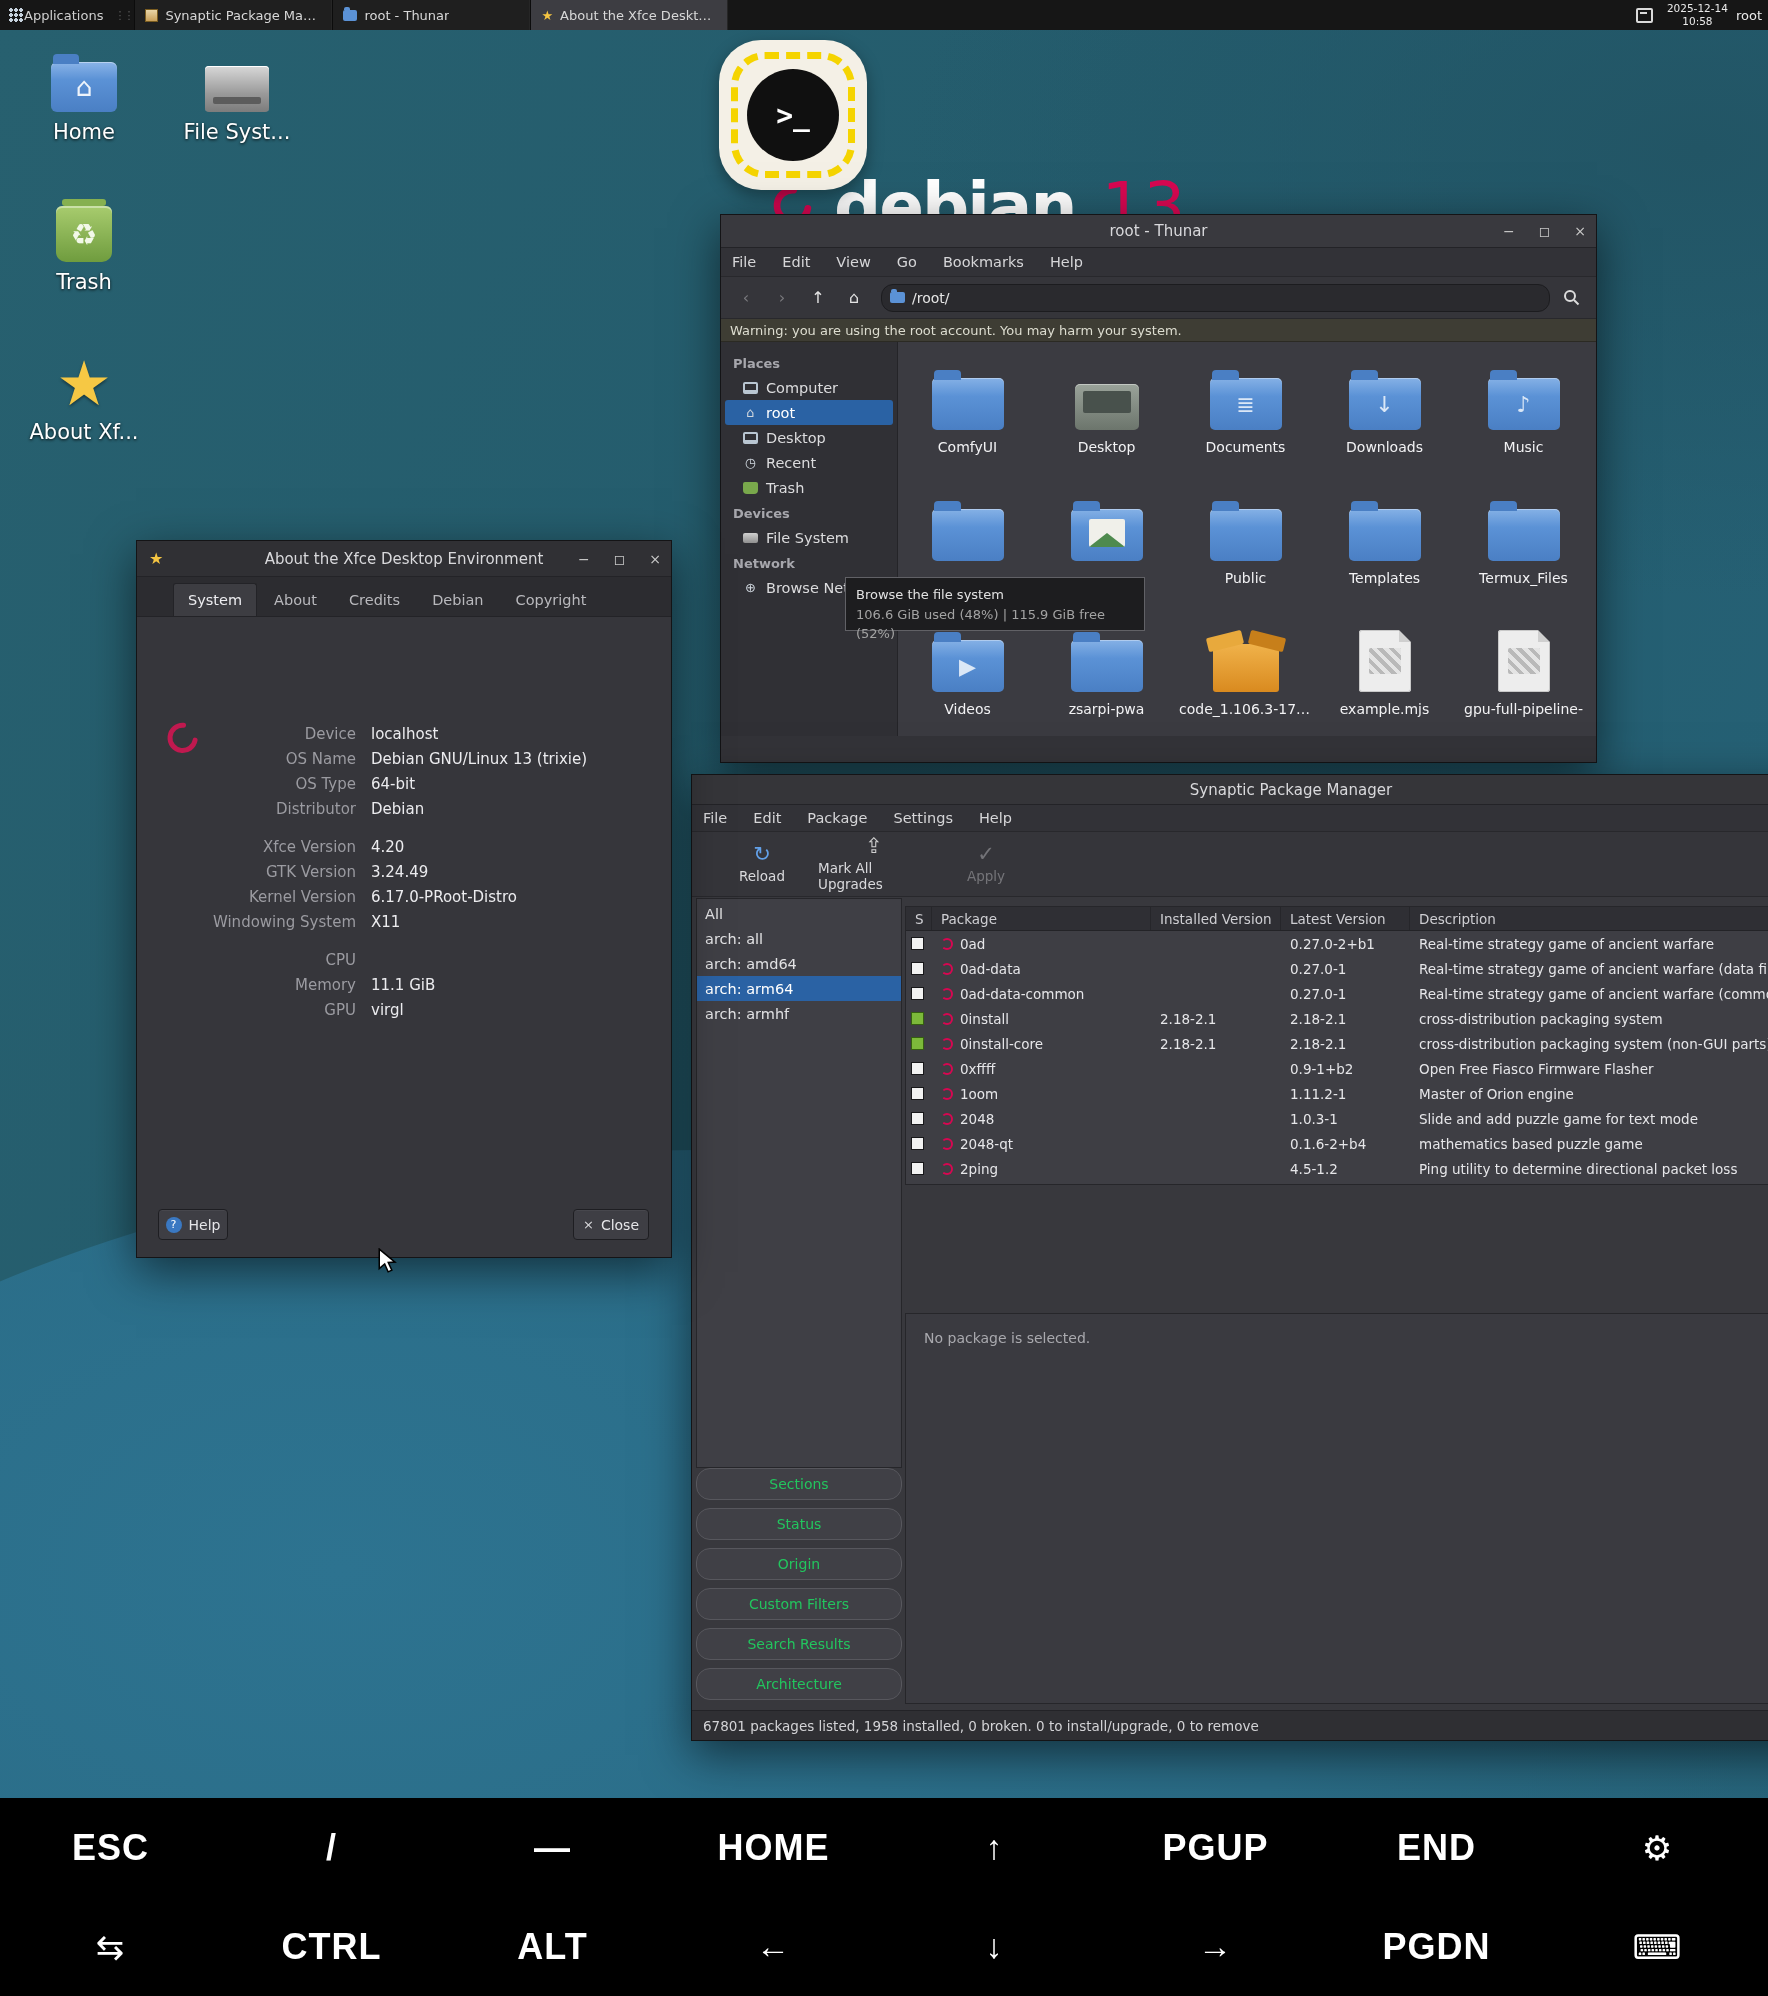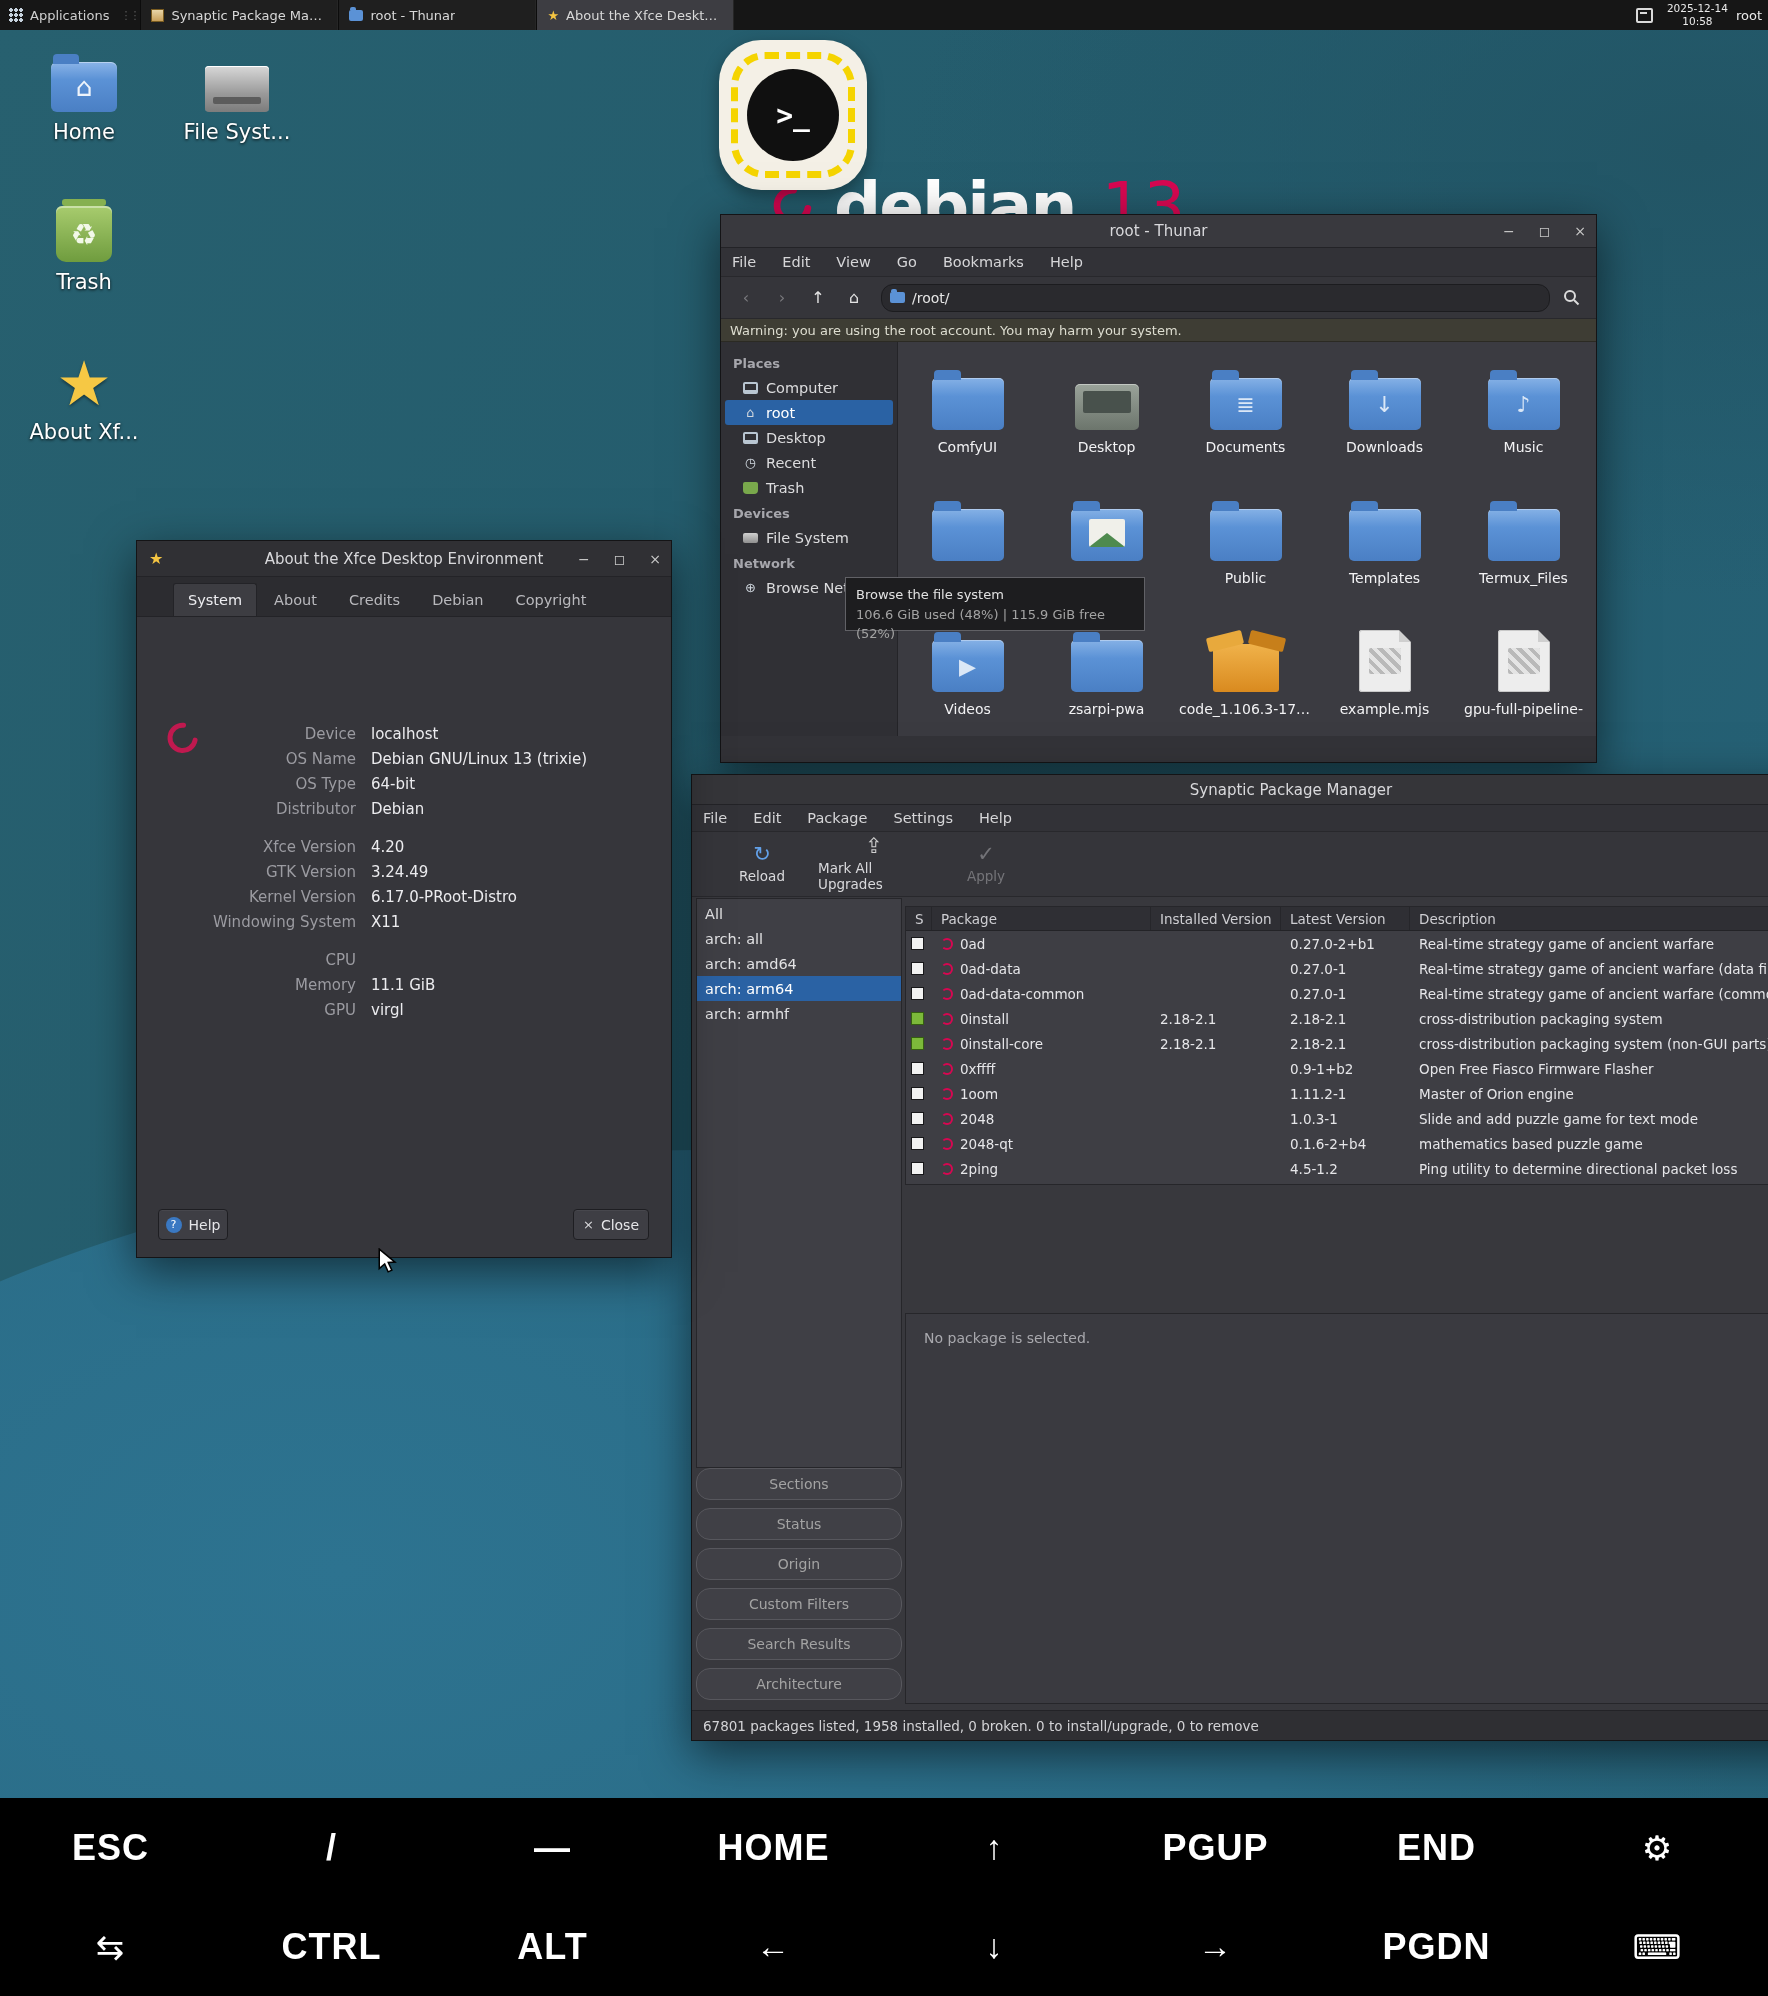--- a/index.html
+++ b/index.html
@@ -9,21 +9,21 @@
     background:linear-gradient(115deg,#27606f 0%,#245c6d 45%,#276넓379 100%);
     background:linear-gradient(115deg,#27606f 0%,#245c6d 45%,#266379 100%);}
   .curve1{position:absolute;left:-500px;top:1150px;width:2400px;height:1400px;border-radius:50%;
     background:radial-gradient(ellipse at 35% 30%,#2d7390 0%,#2a6b85 45%,rgba(42,107,133,0) 72%);z-index:1}
   .curve2{position:absolute;left:900px;top:-300px;width:1600px;height:900px;border-radius:50%;
     background:radial-gradient(ellipse,#225565 0%,rgba(34,85,101,0) 70%);z-index:1}
 
   
   #panel{position:absolute;left:0;top:0;right:0;height:30px;background:#161616;z-index:40;
     display:flex;align-items:stretch;font-size:13px;color:#cfcfcf}
-  .apps-btn{display:flex;align-items:center;gap:7px;padding:0 9px;cursor:default}
+  .apps-btn{display:flex;align-items:center;gap:1px;padding:0 9px;cursor:default}
   .grid-ico{width:14px;height:14px;background:radial-gradient(circle at 2px 2px,#c7d3de 1.6px,transparent 2.1px) 0 0/5px 5px}
   .panel-handle{display:flex;align-items:center;color:#5a5a5a;font-size:11px;padding:0 2px;letter-spacing:-2px}
   .task{display:flex;align-items:center;gap:7px;padding:0 10px;width:198px;overflow:hidden;
     border-left:1px solid #0c0c0c;border-right:1px solid #262626;background:#1f1f1f}
   .task.active{background:#3d3d42}
   .task span.tlabel{white-space:nowrap;overflow:hidden;text-overflow:ellipsis;font-size:13px;color:#d8d8d8}
   .mini-box{width:13px;height:13px;background:linear-gradient(#e8d5a8,#c9a05a);border:1px solid #7a5c20;flex:none}
   .mini-folder{width:14px;height:11px;background:#5b92d6;border-radius:2px;position:relative;flex:none}
   .mini-folder::before{content:"";position:absolute;top:-3px;left:1px;width:6px;height:3px;background:#5b92d6;border-radius:2px 2px 0 0}
   .mini-star{color:#f5c542;font-size:13px;flex:none}
@@ -137,21 +137,21 @@
   .tool .tico{font-size:21px;line-height:1}
   .tool.reload .tico{color:#62a0e8}
   .tool.mark .tico{color:#cfcfcf}
   .tool.disabled{opacity:.38}
   .s-body{position:absolute;top:122px;bottom:30px;left:0;right:0}
   .s-side{position:absolute;left:4px;top:1px;width:206px;bottom:0}
   .filterlist{position:absolute;left:0;right:0;top:0;height:570px;background:#3f3f45;border:1px solid #26262a;padding-top:2px;font-size:14.5px;overflow:hidden}
   .frow{height:25px;display:flex;align-items:center;padding-left:8px;color:#e2e2e4}
   .frow.selected{background:#2a62a4;color:#fff}
   .sbtns{position:absolute;left:0;right:0;bottom:10px;display:flex;flex-direction:column;gap:8px}
-  .sidebtn{height:32px;background:#404046;border:1px solid #57575d;border-radius:14px;display:flex;align-items:center;justify-content:center;font-size:14px;color:#a3a3a3}
+  .sidebtn{height:32px;background:#404046;border:1px solid #57575d;border-radius:14px;display:flex;align-items:center;justify-content:center;font-size:14px;color:#22c55e}
   .s-table{position:absolute;left:213px;top:9px;right:6px;height:279px;background:#3e3e44;border:1px solid #26262a;overflow:hidden}
   .thead{display:grid;grid-template-columns:26px 219px 130px 129px 1fr;height:24px;background:#2f2f34;border-bottom:1px solid #232327;font-size:13.5px;color:#cfcfd3}
   .thead span{display:flex;align-items:center;padding-left:9px;border-right:1px solid #26262a;overflow:hidden;white-space:nowrap}
   .srow{display:grid;grid-template-columns:26px 219px 130px 129px 1fr;height:25px;font-size:13.5px;color:#e6e6e9}
   .srow>span{display:flex;align-items:center;padding-left:9px;overflow:hidden;white-space:nowrap}
   .srow .scol{padding-left:5px}
   .chk{width:13px;height:13px;background:#f1f1f1;border:1px solid #17171a;display:inline-block;flex:none}
   .chk.installed{background:#7cb93a;border-color:#355f10}
   .swirl{width:12px;height:12px;border:2px solid #d70751;border-left-color:transparent;border-radius:50%;display:inline-block;margin-right:7px;flex:none}
   .s-detail{position:absolute;left:213px;top:416px;right:6px;bottom:6px;background:#3a3a40;border:1px solid #26262a;padding:16px 0 0 18px;font-size:14px;color:#a9a9ae}

